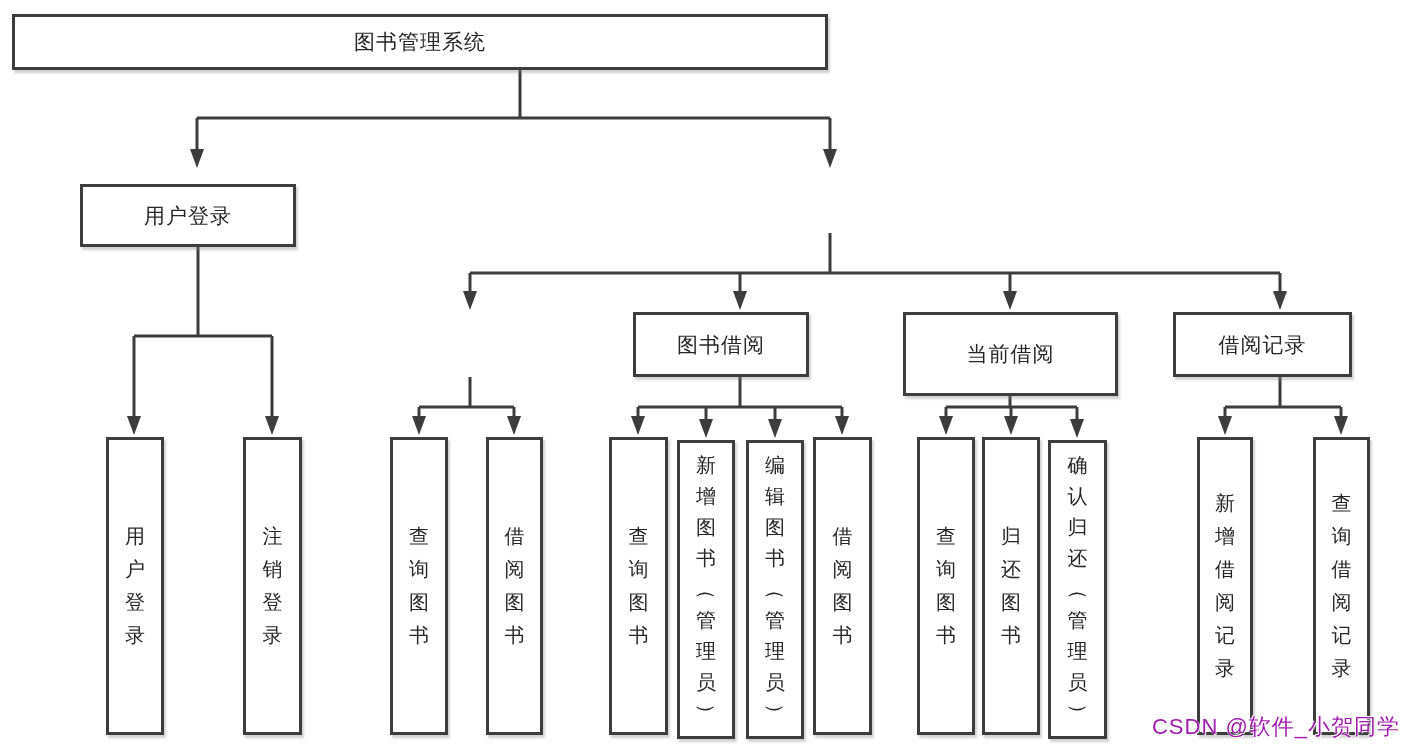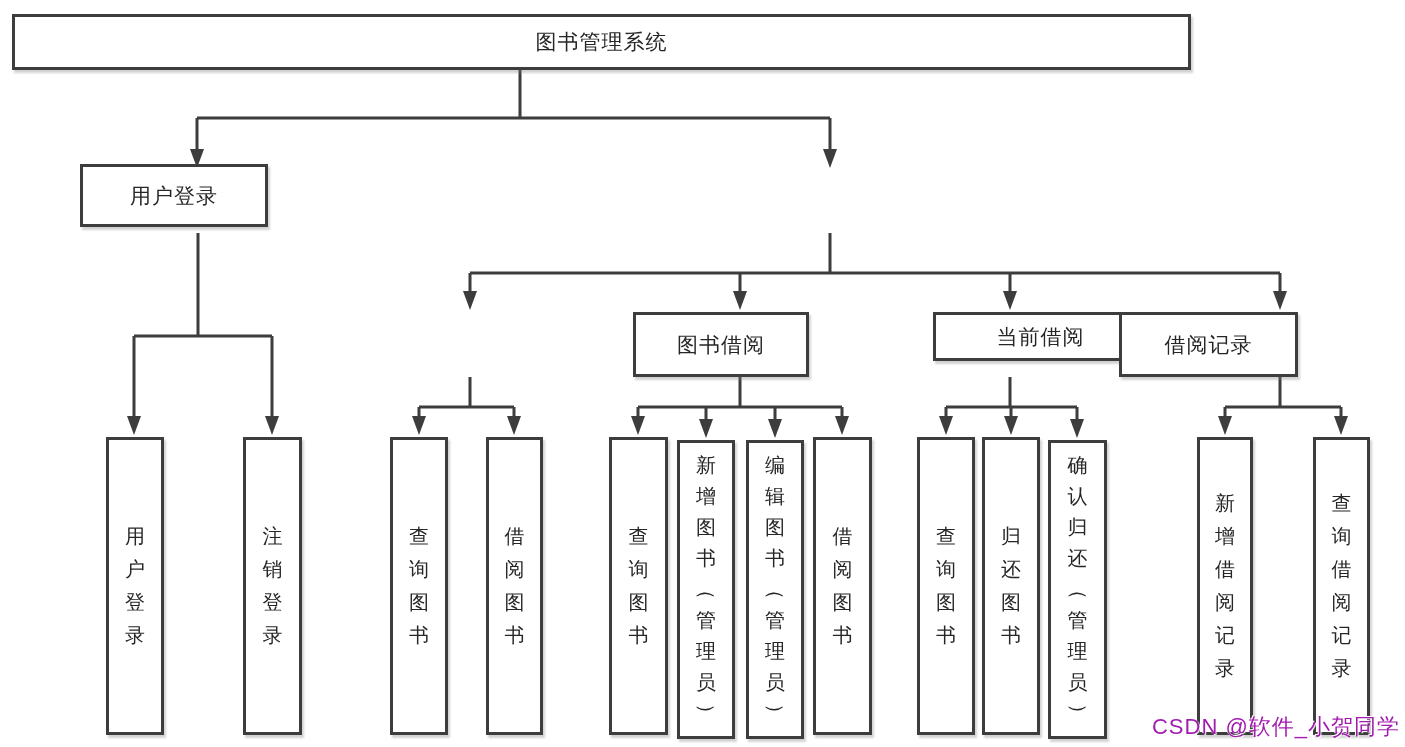--- a/index.html
+++ b/index.html
@@ -85,35 +85,35 @@
     <polygon points="699,419 713,419 706,438"></polygon>
     <polygon points="768,419 782,419 775,438"></polygon>
     <polygon points="835,416 849,416 842,435"></polygon>
     <polygon points="939,416 953,416 946,435"></polygon>
     <polygon points="1004,416 1018,416 1011,435"></polygon>
     <polygon points="1070,419 1084,419 1077,438"></polygon>
     <polygon points="1218,416 1232,416 1225,435"></polygon>
     <polygon points="1334,416 1348,416 1341,435"></polygon>
   </svg>
 
-  <div class="node root" style="left:12px;top:14px;width:1179px;height:56px">
+  <div class="node root" style="left:12px;top:14px;width:816px;height:56px">
     <span>图书管理系统</span>
   </div>
 
-  <div class="node hbox" style="left:80px;top:164px;width:188px;height:63px">
+  <div class="node hbox" style="left:80px;top:184px;width:216px;height:63px">
     <span>用户登录</span>
   </div>
 
   <div class="node hbox" style="left:633px;top:312px;width:176px;height:65px">
     <span>图书借阅</span>
   </div>
-  <div class="node hbox" style="left:933px;top:312px;width:215px;height:49px">
+  <div class="node hbox" style="left:903px;top:312px;width:215px;height:84px">
     <span>当前借阅</span>
   </div>
-  <div class="node hbox" style="left:1119px;top:312px;width:179px;height:65px">
+  <div class="node hbox" style="left:1173px;top:312px;width:179px;height:65px">
     <span>借阅记录</span>
   </div>
 
   <div class="node" style="left:106px;top:437px;width:58px;height:298px">
     <div class="vtext">
         <span class="ch">用</span>
         <span class="ch">户</span>
         <span class="ch">登</span>
         <span class="ch">录</span>
       </div>

